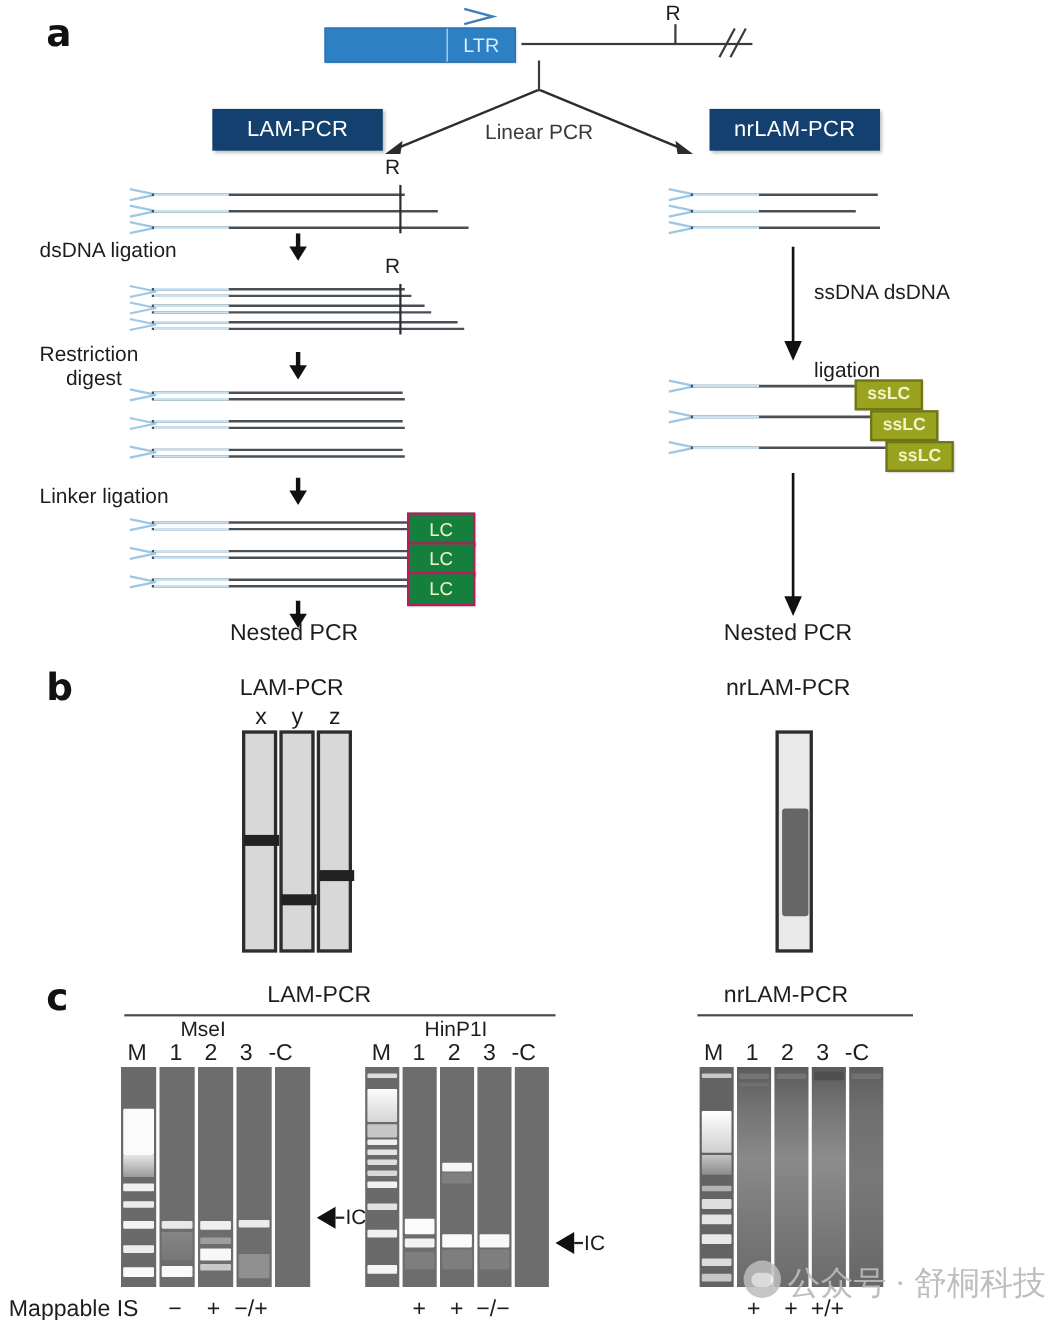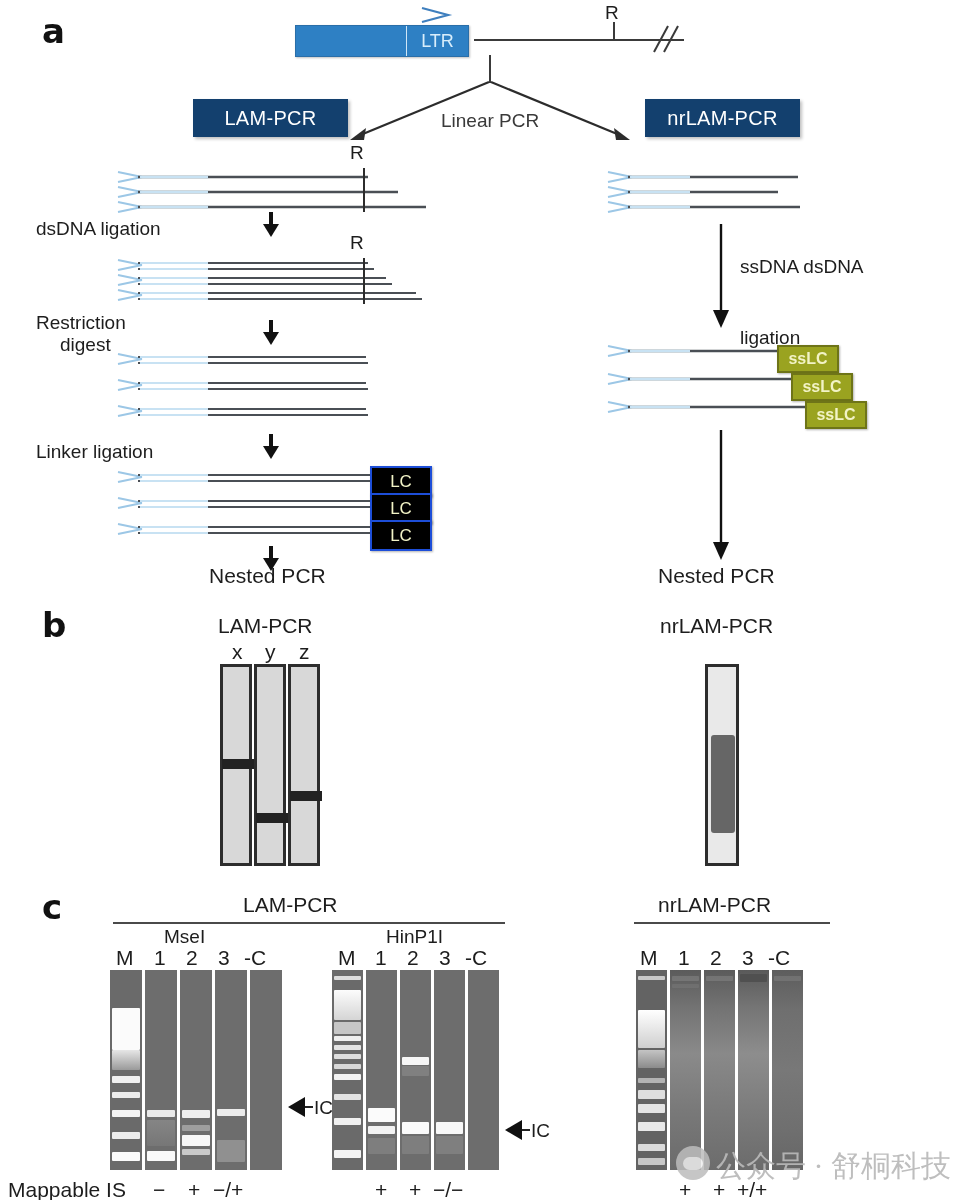--- a/index.html
+++ b/index.html
@@ -42,21 +42,21 @@
     color:#d8edfb;font-size:18px;padding:0 6px;box-sizing:border-box;
   }
 
   
   .hline{background:#3a3a3a;height:2px;}
   .vline{background:#3a3a3a;width:2px;}
   .hline-thin{background:#4a4a4a;height:1.6px;}
 
   
   .lc-box{
-    background:#000000;border:2px solid #1d4ed8;
+    background:#15803d;border:2px solid #be185d;
     color:#f2f3c6;font-size:17px;
     display:flex;align-items:center;justify-content:center;
     box-shadow:1px 1px 2px rgba(0,0,0,.3);
   }
   .sslc-box{
     background:#9aa320;border:2px solid #6e7418;
     color:#f2f3c6;font-size:16px;font-weight:700;
     display:flex;align-items:center;justify-content:center;
     box-shadow:1px 1px 2px rgba(0,0,0,.3);
   }

